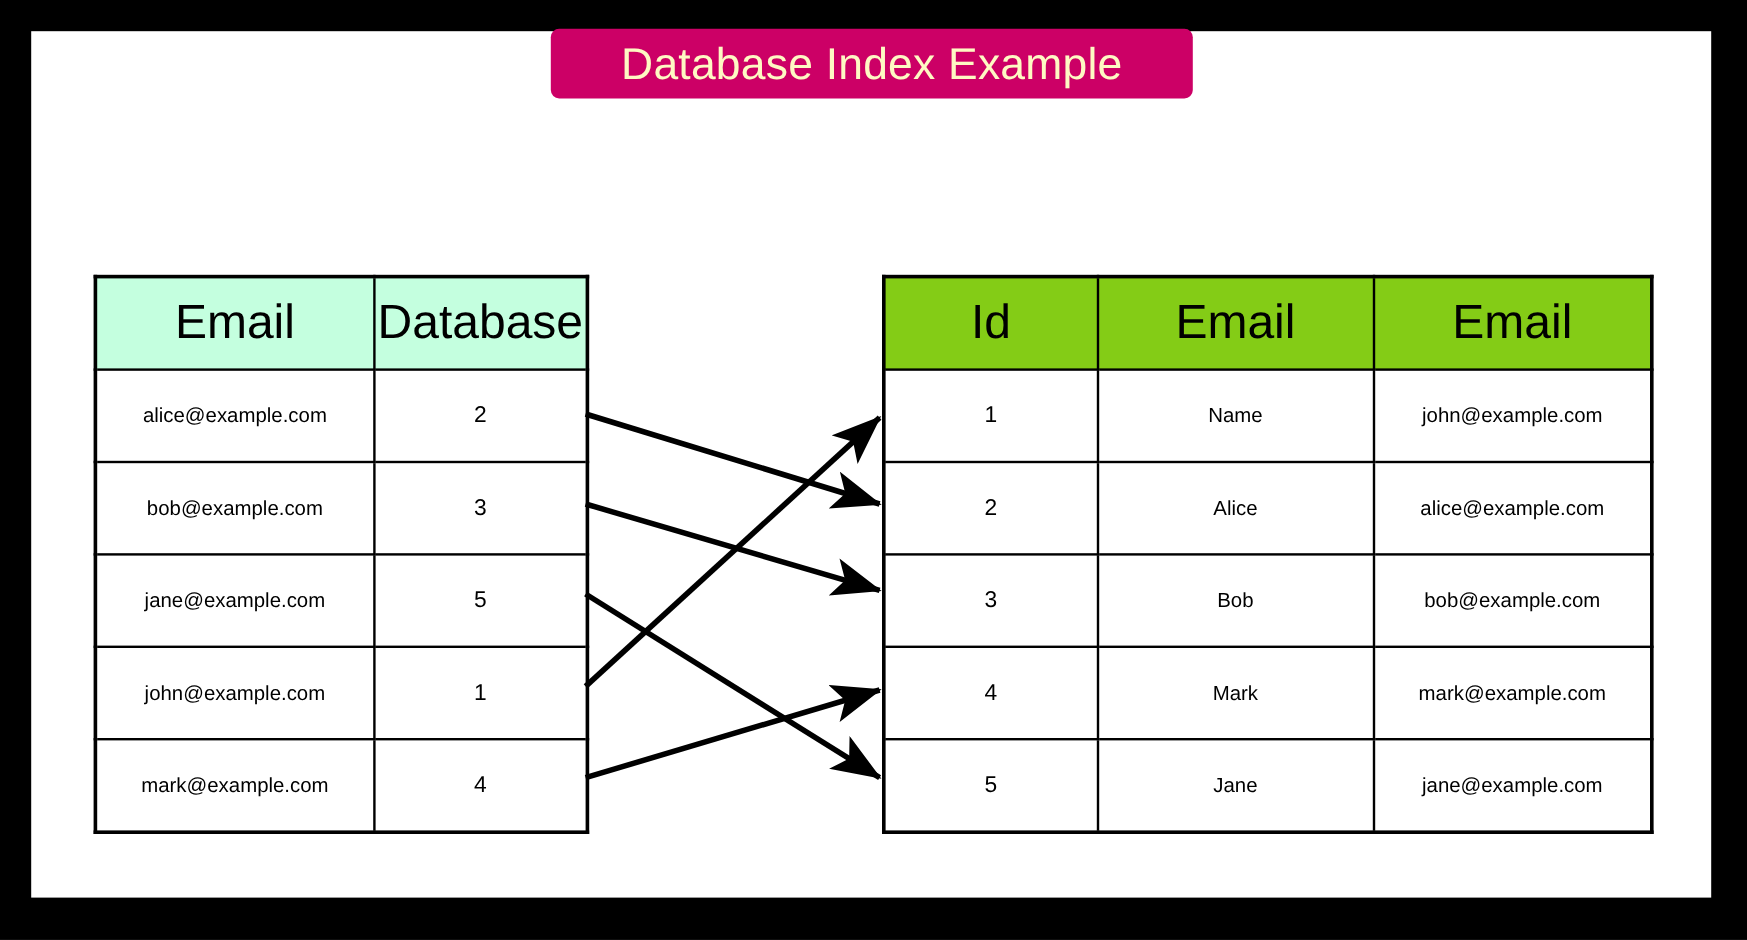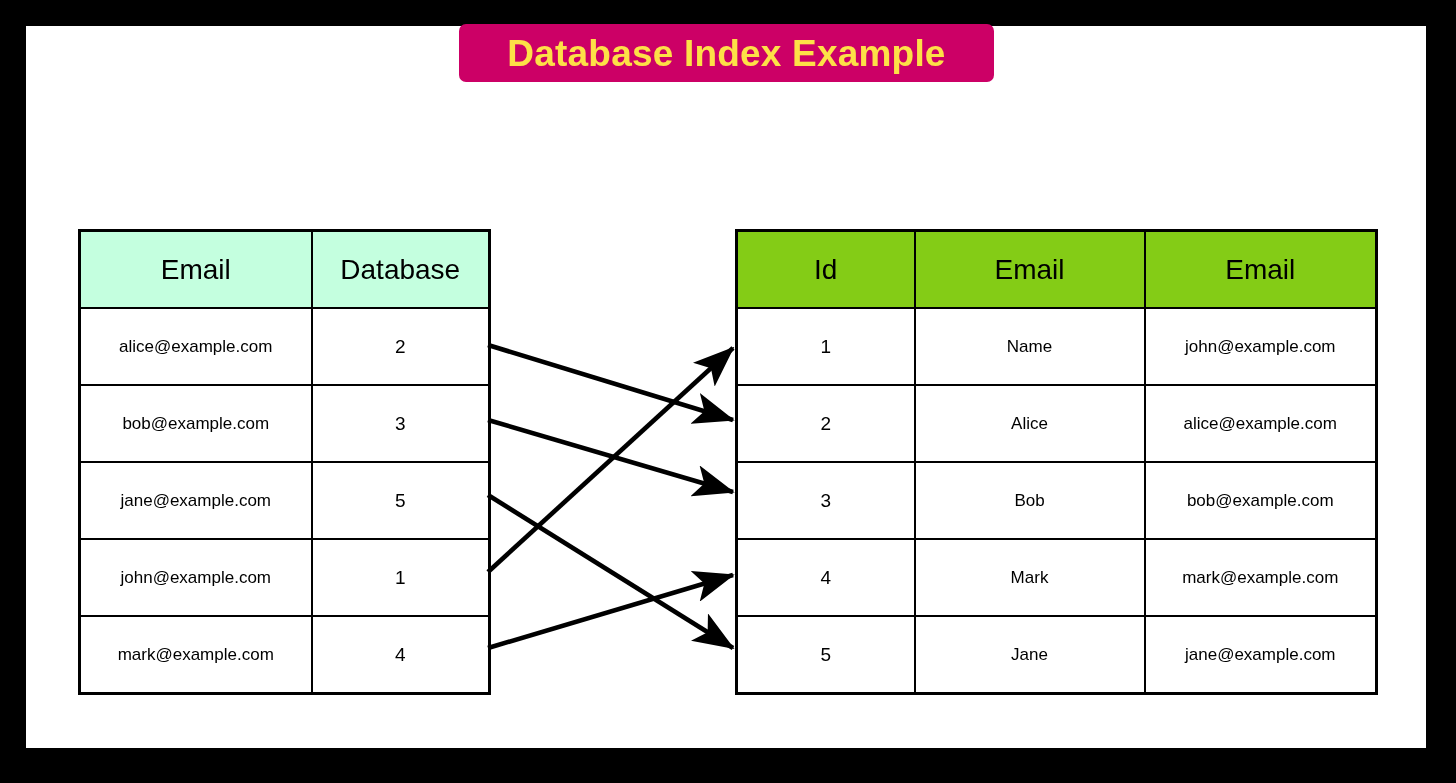--- a/index.html
+++ b/index.html
@@ -39,23 +39,23 @@
     top: -2px;
     width: 535px;
     height: 58px;
     background: #CC0066;
     border-radius: 7px;
     display: flex;
     align-items: center;
     justify-content: center;
   }
   #title-text {
-    color: #fde047;
+    color: #fef9c3;
     font-size: 37px;
-    font-weight: 700;
+    font-weight: 400;
     letter-spacing: 0.2px;
     white-space: nowrap;
     line-height: 1;
   }
 
   
   .db-table {
     position: absolute;
     border-collapse: collapse;
     table-layout: fixed;
@@ -65,21 +65,21 @@
   .db-table td, .db-table th {
     border: 2px solid #000000;
     text-align: center;
     vertical-align: middle;
     padding: 0;
     font-weight: 400;
     color: #000000;
   }
   .db-table th {
     height: 75px;
-    font-size: 28px;
+    font-size: 40px;
   }
   .db-table td {
     height: 75px;
     font-size: 17px;
   }
 
   
   #index-table {
     left: 52px;           
     top: 203px;           

